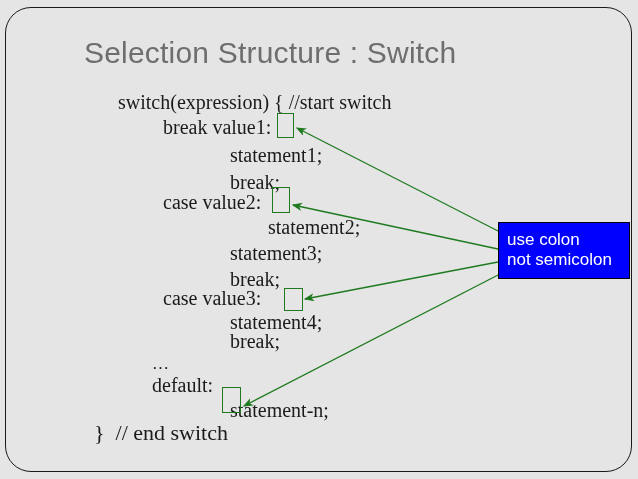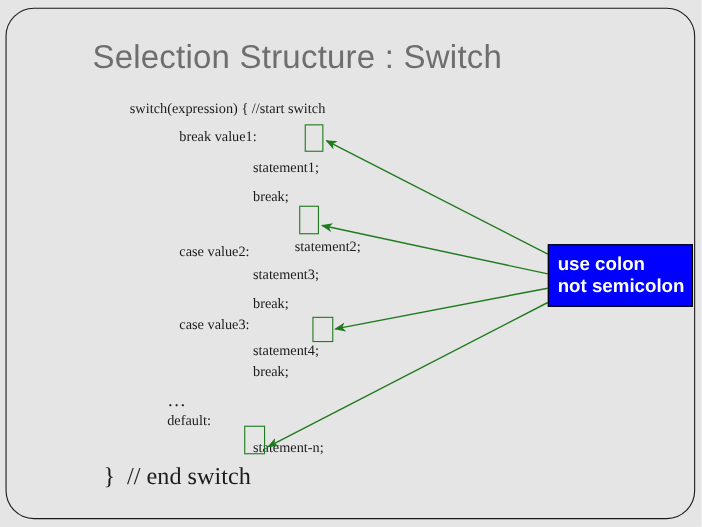--- a/index.html
+++ b/index.html
@@ -43,21 +43,21 @@
     position: absolute;
     left: 0;
     top: 0;
     width: 638px;
     height: 479px;
     pointer-events: none;
   }
   .code-line {
     position: absolute;
     font-family: "Liberation Serif", serif;
-    font-size: 13px;
+    font-size: 20px;
     color: #1b1b1b;
     white-space: pre;
     line-height: 1;
   }
   .code-line.big {
     font-size: 22px;
   }
   .code-line.dots {
     font-size: 17px;
     letter-spacing: 2px;
@@ -78,21 +78,20 @@
     height: 57px;
     background: #0000ff;
     border: 1.5px solid #000000;
     box-sizing: border-box;
     color: #ffffff;
     font-family: "Liberation Sans", sans-serif;
     font-size: 17px;
     line-height: 20px;
     padding: 7px 0 0 8px;
     box-sizing: border-box;
-    font-weight: bold;
   }
   #callout-box .cl {
     display: block;
     white-space: nowrap;
   }
   #arrows {
     position: absolute;
     left: 0;
     top: 0;
     width: 638px;
@@ -107,21 +106,21 @@
 
   <div id="slide-frame"></div>
 
   <div id="slide-title">Selection Structure : Switch</div>
 
   <div id="code-block">
       <div class="code-line" style="left: 118px; top: 92px; color: rgb(27, 27, 27);">switch(expression) { //start switch</div>
       <div class="code-line" style="left: 163px; top: 117px; color: rgb(27, 27, 27);">break value1:</div>
       <div class="code-line" style="left: 230px; top: 145px; color: rgb(27, 27, 27);">statement1;</div>
       <div class="code-line" style="left: 230px; top: 172px; color: rgb(27, 27, 27);">break;</div>
-      <div class="code-line" style="left: 163px; top: 192px; color: rgb(27, 27, 27); margin-top: 30px;">case value2:</div>
+      <div class="code-line" style="left: 163px; top: 192px; color: rgb(27, 27, 27);">case value2:</div>
       <div class="code-line" style="left: 230px; top: 217px; color: rgb(27, 27, 27); margin-left: 38px;">statement2;</div>
       <div class="code-line" style="left: 230px; top: 243px; color: rgb(27, 27, 27);">statement3;</div>
       <div class="code-line" style="left: 230px; top: 269px; color: rgb(27, 27, 27);">break;</div>
       <div class="code-line" style="left: 163px; top: 288px; color: rgb(27, 27, 27);">case value3:</div>
       <div class="code-line" style="left: 230px; top: 312px; color: rgb(27, 27, 27);">statement4;</div>
       <div class="code-line" style="left: 230px; top: 331px; color: rgb(27, 27, 27);">break;</div>
       <div class="code-line dots" style="left: 152px; top: 355px; color: rgb(27, 27, 27);">…</div>
       <div class="code-line" style="left: 152px; top: 375px; color: rgb(27, 27, 27);">default:</div>
       <div class="code-line" style="left: 230px; top: 400px; color: rgb(27, 27, 27);">statement-n;</div>
       <div class="code-line big" style="left: 94px; top: 422px; color: rgb(27, 27, 27);">}  // end switch</div>

